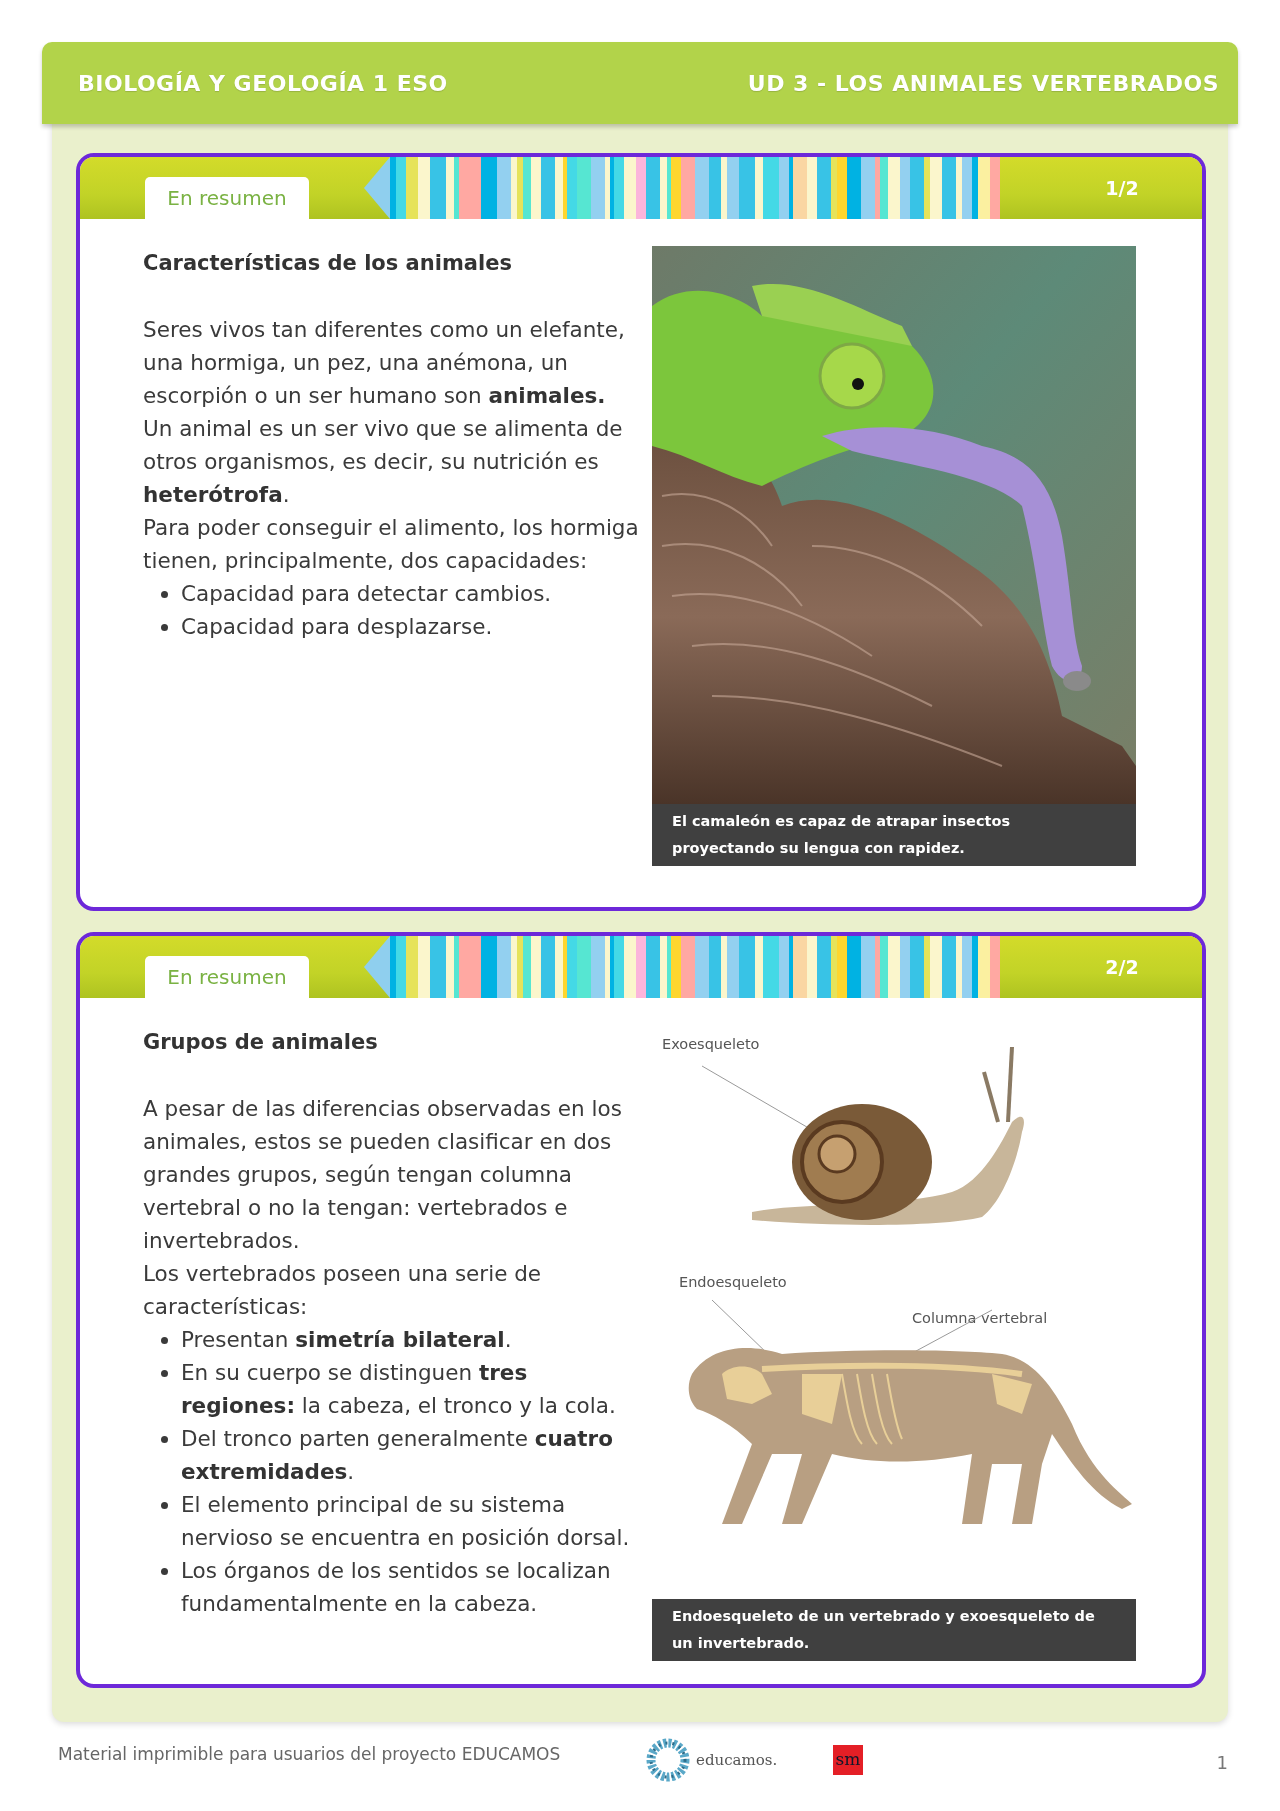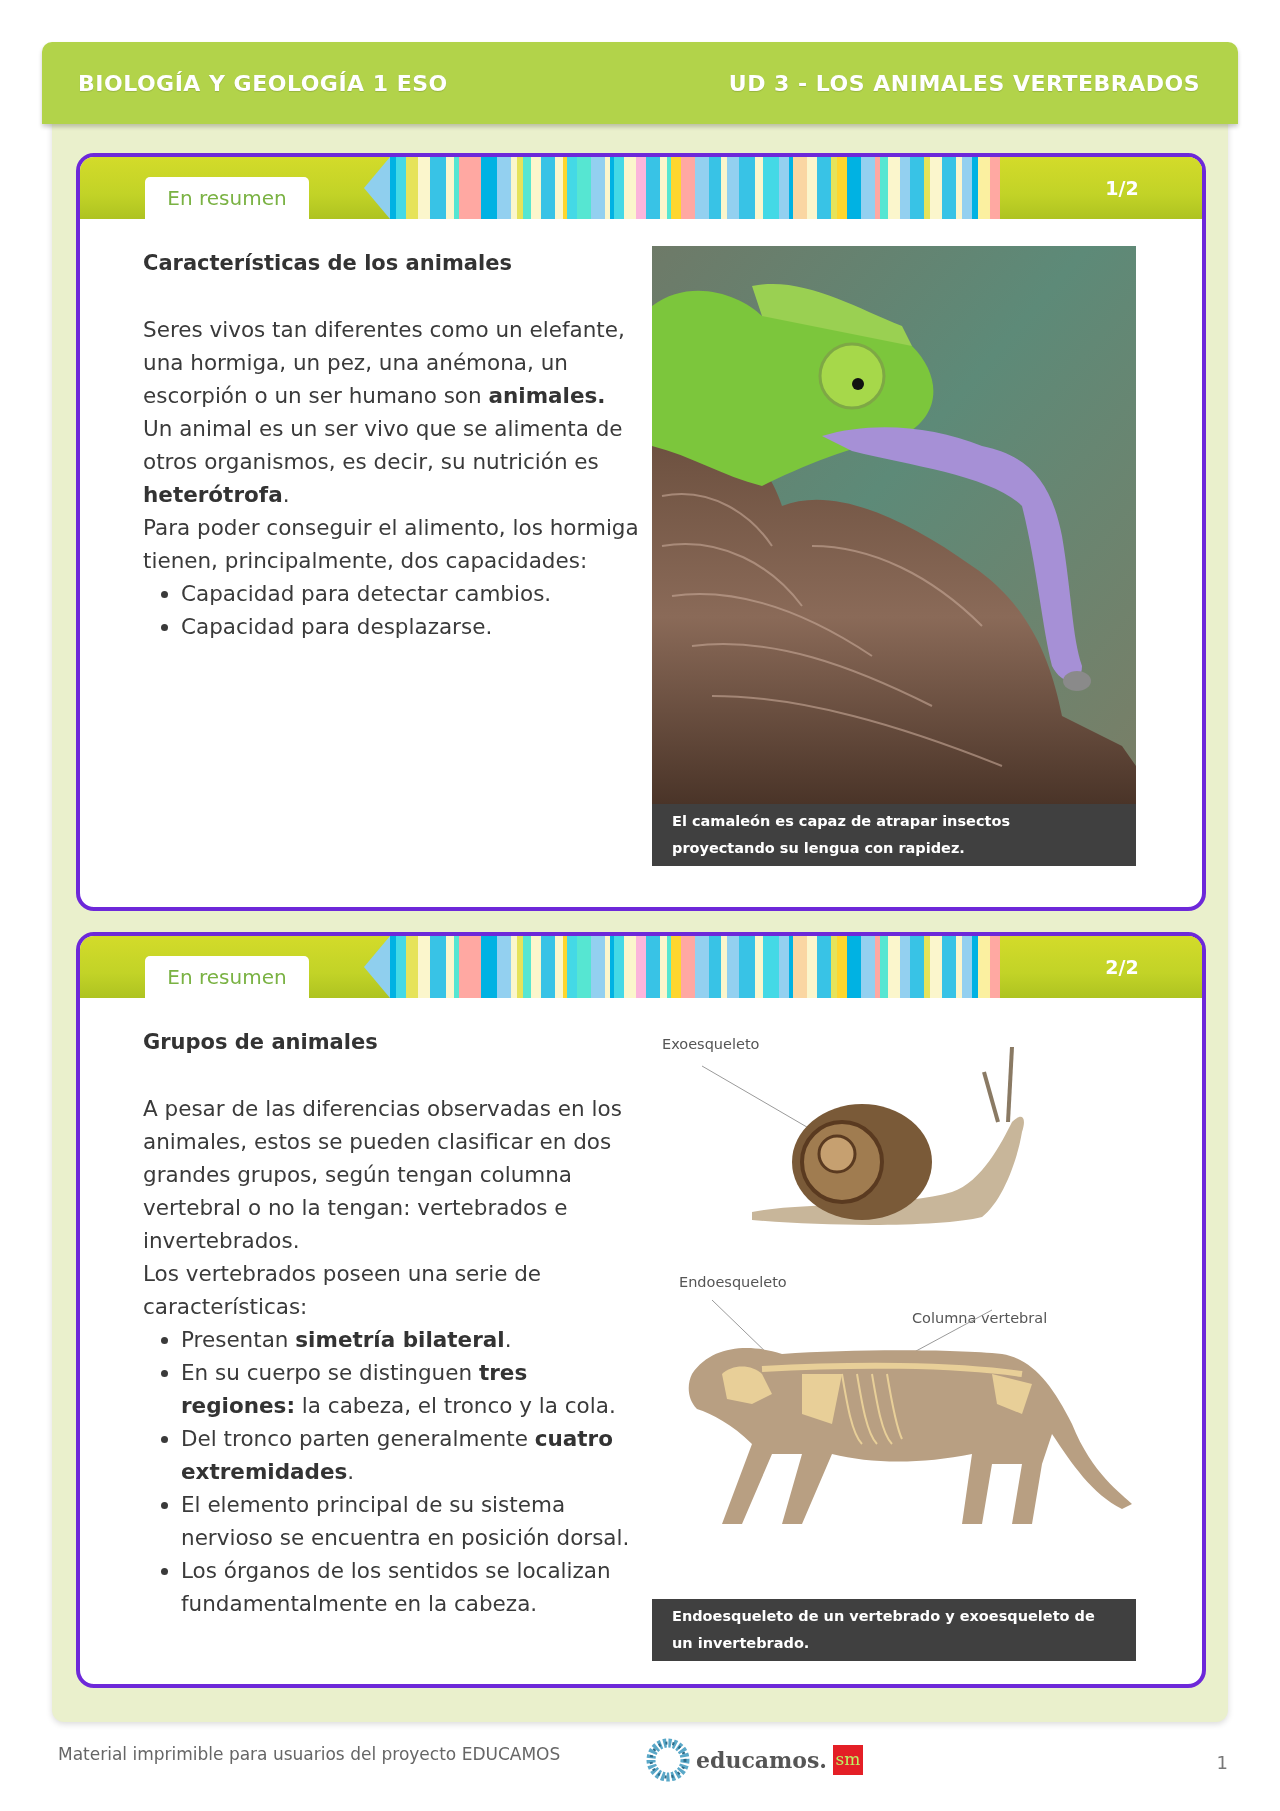--- a/index.html
+++ b/index.html
@@ -10,21 +10,21 @@
     .page-bg {
       position: absolute; left: 52px; top: 100px; width: 1176px; height: 1622px;
       background: #eaf0cc; border-radius: 0 0 12px 12px;
       box-shadow: 0 2px 6px rgba(0,0,0,0.15);
     }
     .top-banner {
       position: absolute; left: 42px; top: 42px; width: 1196px; height: 82px;
       background: #b2d34a; border-radius: 10px 10px 0 0;
       box-shadow: 0 3px 4px rgba(0,0,0,0.2);
       display: flex; align-items: center; justify-content: space-between;
-      padding: 0 38px 0 36px; box-sizing: border-box;
+      padding: 0 19px 0 36px; box-sizing: border-box;
     }
     .top-banner .title, .top-banner .unit {
       color: #ffffff; font-family: "DejaVu Sans", sans-serif; font-weight: bold;
       font-size: 22px; letter-spacing: 0.5px;
       text-shadow: 0 1px 1px rgba(0,0,0,0.15);
     }
     .card {
       position: absolute; left: 76px; width: 1130px;
       border: 4px solid #6d28d9; border-radius: 18px; background: #fff;
       box-sizing: border-box; overflow: hidden;
@@ -74,24 +74,24 @@
       position: absolute; left: 58px; top: 1736px; width: 1170px; height: 40px;
     }
     .footer .foot-text {
       position: absolute; left: 0; top: 8px; color: #666; font-size: 17px;
       font-family: "DejaVu Sans", sans-serif;
     }
     .footer .page-number {
       position: absolute; right: 0; top: 16px; color: #777; font-size: 18px;
     }
     .educamos-logo { position: absolute; left: 586px; top: 0; display: flex; align-items: center; }
-    .educamos-logo .word { font-family: "DejaVu Serif", serif; font-weight: bold; color: #555; font-size: 22px; margin-left: 4px; }
+    .educamos-logo .word { font-family: "DejaVu Serif", serif; font-weight: normal; color: #555; font-size: 15px; margin-left: 4px; }
     .sm-logo {
       position: absolute; left: 775px; top: 9px; width: 30px; height: 30px; background: #e41f26;
-      color: #bef264; font-family: "DejaVu Serif", serif; font-size: 17px; line-height: 28px; text-align: center;
+      color: #0f172a; font-family: "DejaVu Serif", serif; font-size: 17px; line-height: 28px; text-align: center;
     }
     .label { position: absolute; color: #555; font-size: 14.5px; }
   </style>
 </head>
 <body>
 
 <div class="page-bg"></div>
 
 <div class="top-banner">
   <span class="title">BIOLOGÍA Y GEOLOGÍA 1 ESO</span>

